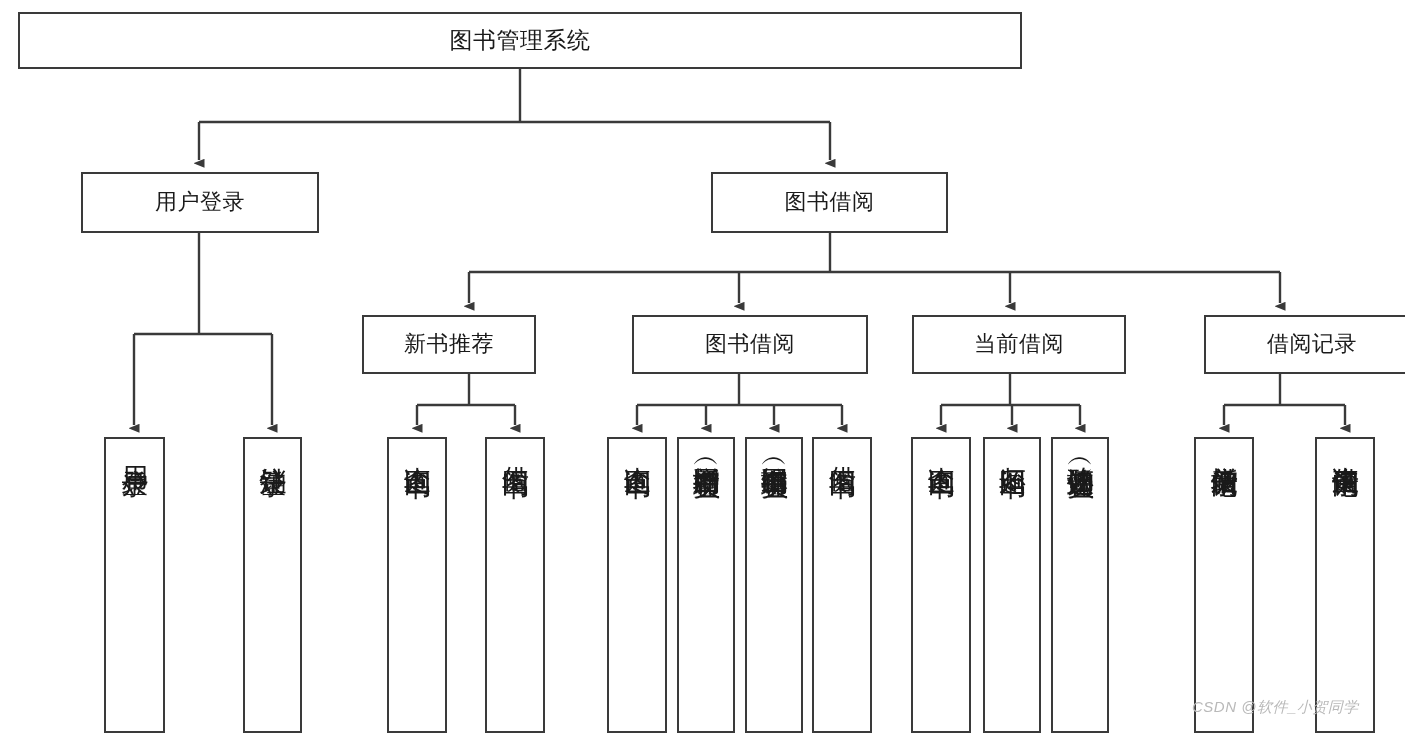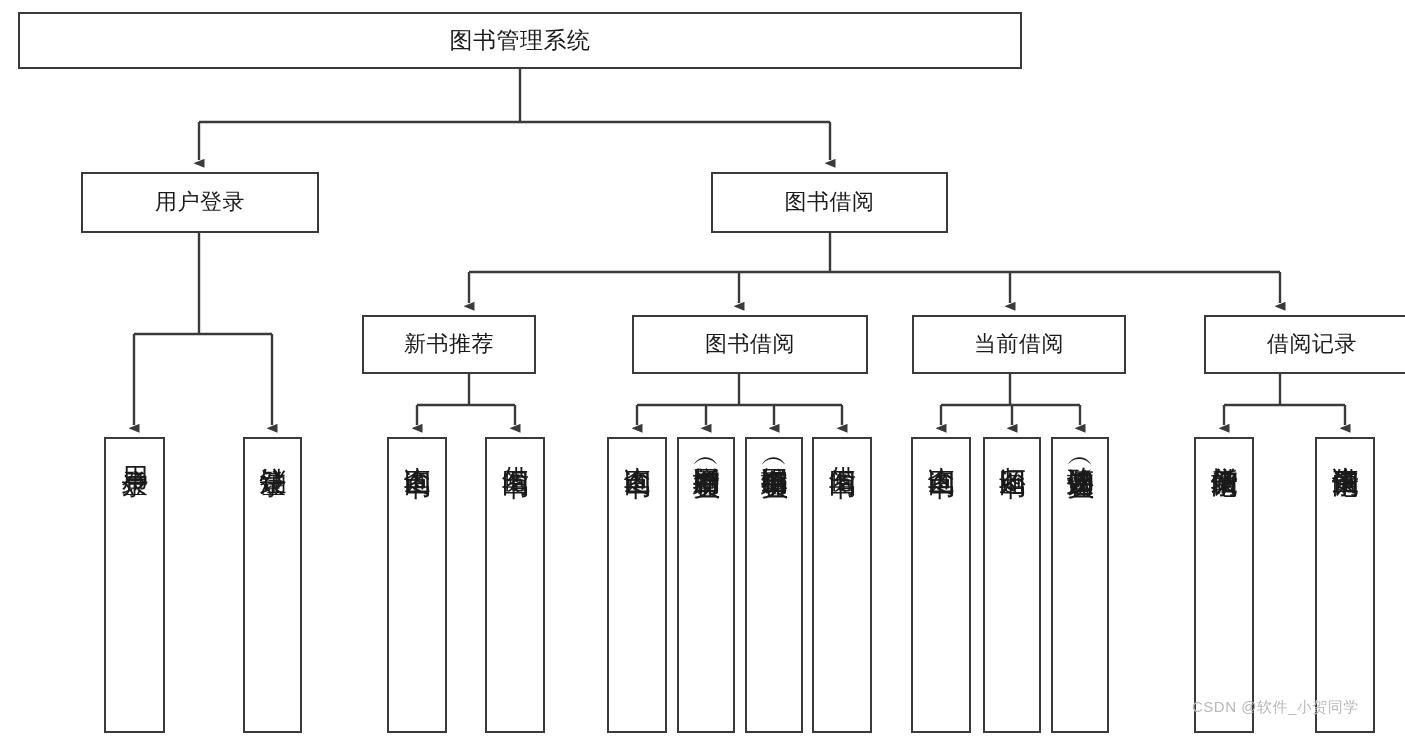--- a/index.html
+++ b/index.html
@@ -189,15 +189,15 @@
     <span class="lbl">确认归还（管理员）</span>
   </div>
 
   <div class="node v-node tall" style="left:1194px; top:437px; width:60px; height:296px;">
     <span class="lbl">新增借阅记录</span>
   </div>
   <div class="node v-node tall" style="left:1315px; top:437px; width:60px; height:296px;">
     <span class="lbl">查询借阅记录</span>
   </div>
 
-  <div class="watermark" style="left:1192px; top:698px;">CSDN @软件_小贺同学</div>
+  <div class="watermark" style="left:1192px; top:698px;font-style:italic;">CSDN @软件_小贺同学</div>
 
 </div>
 
 </body></html>

